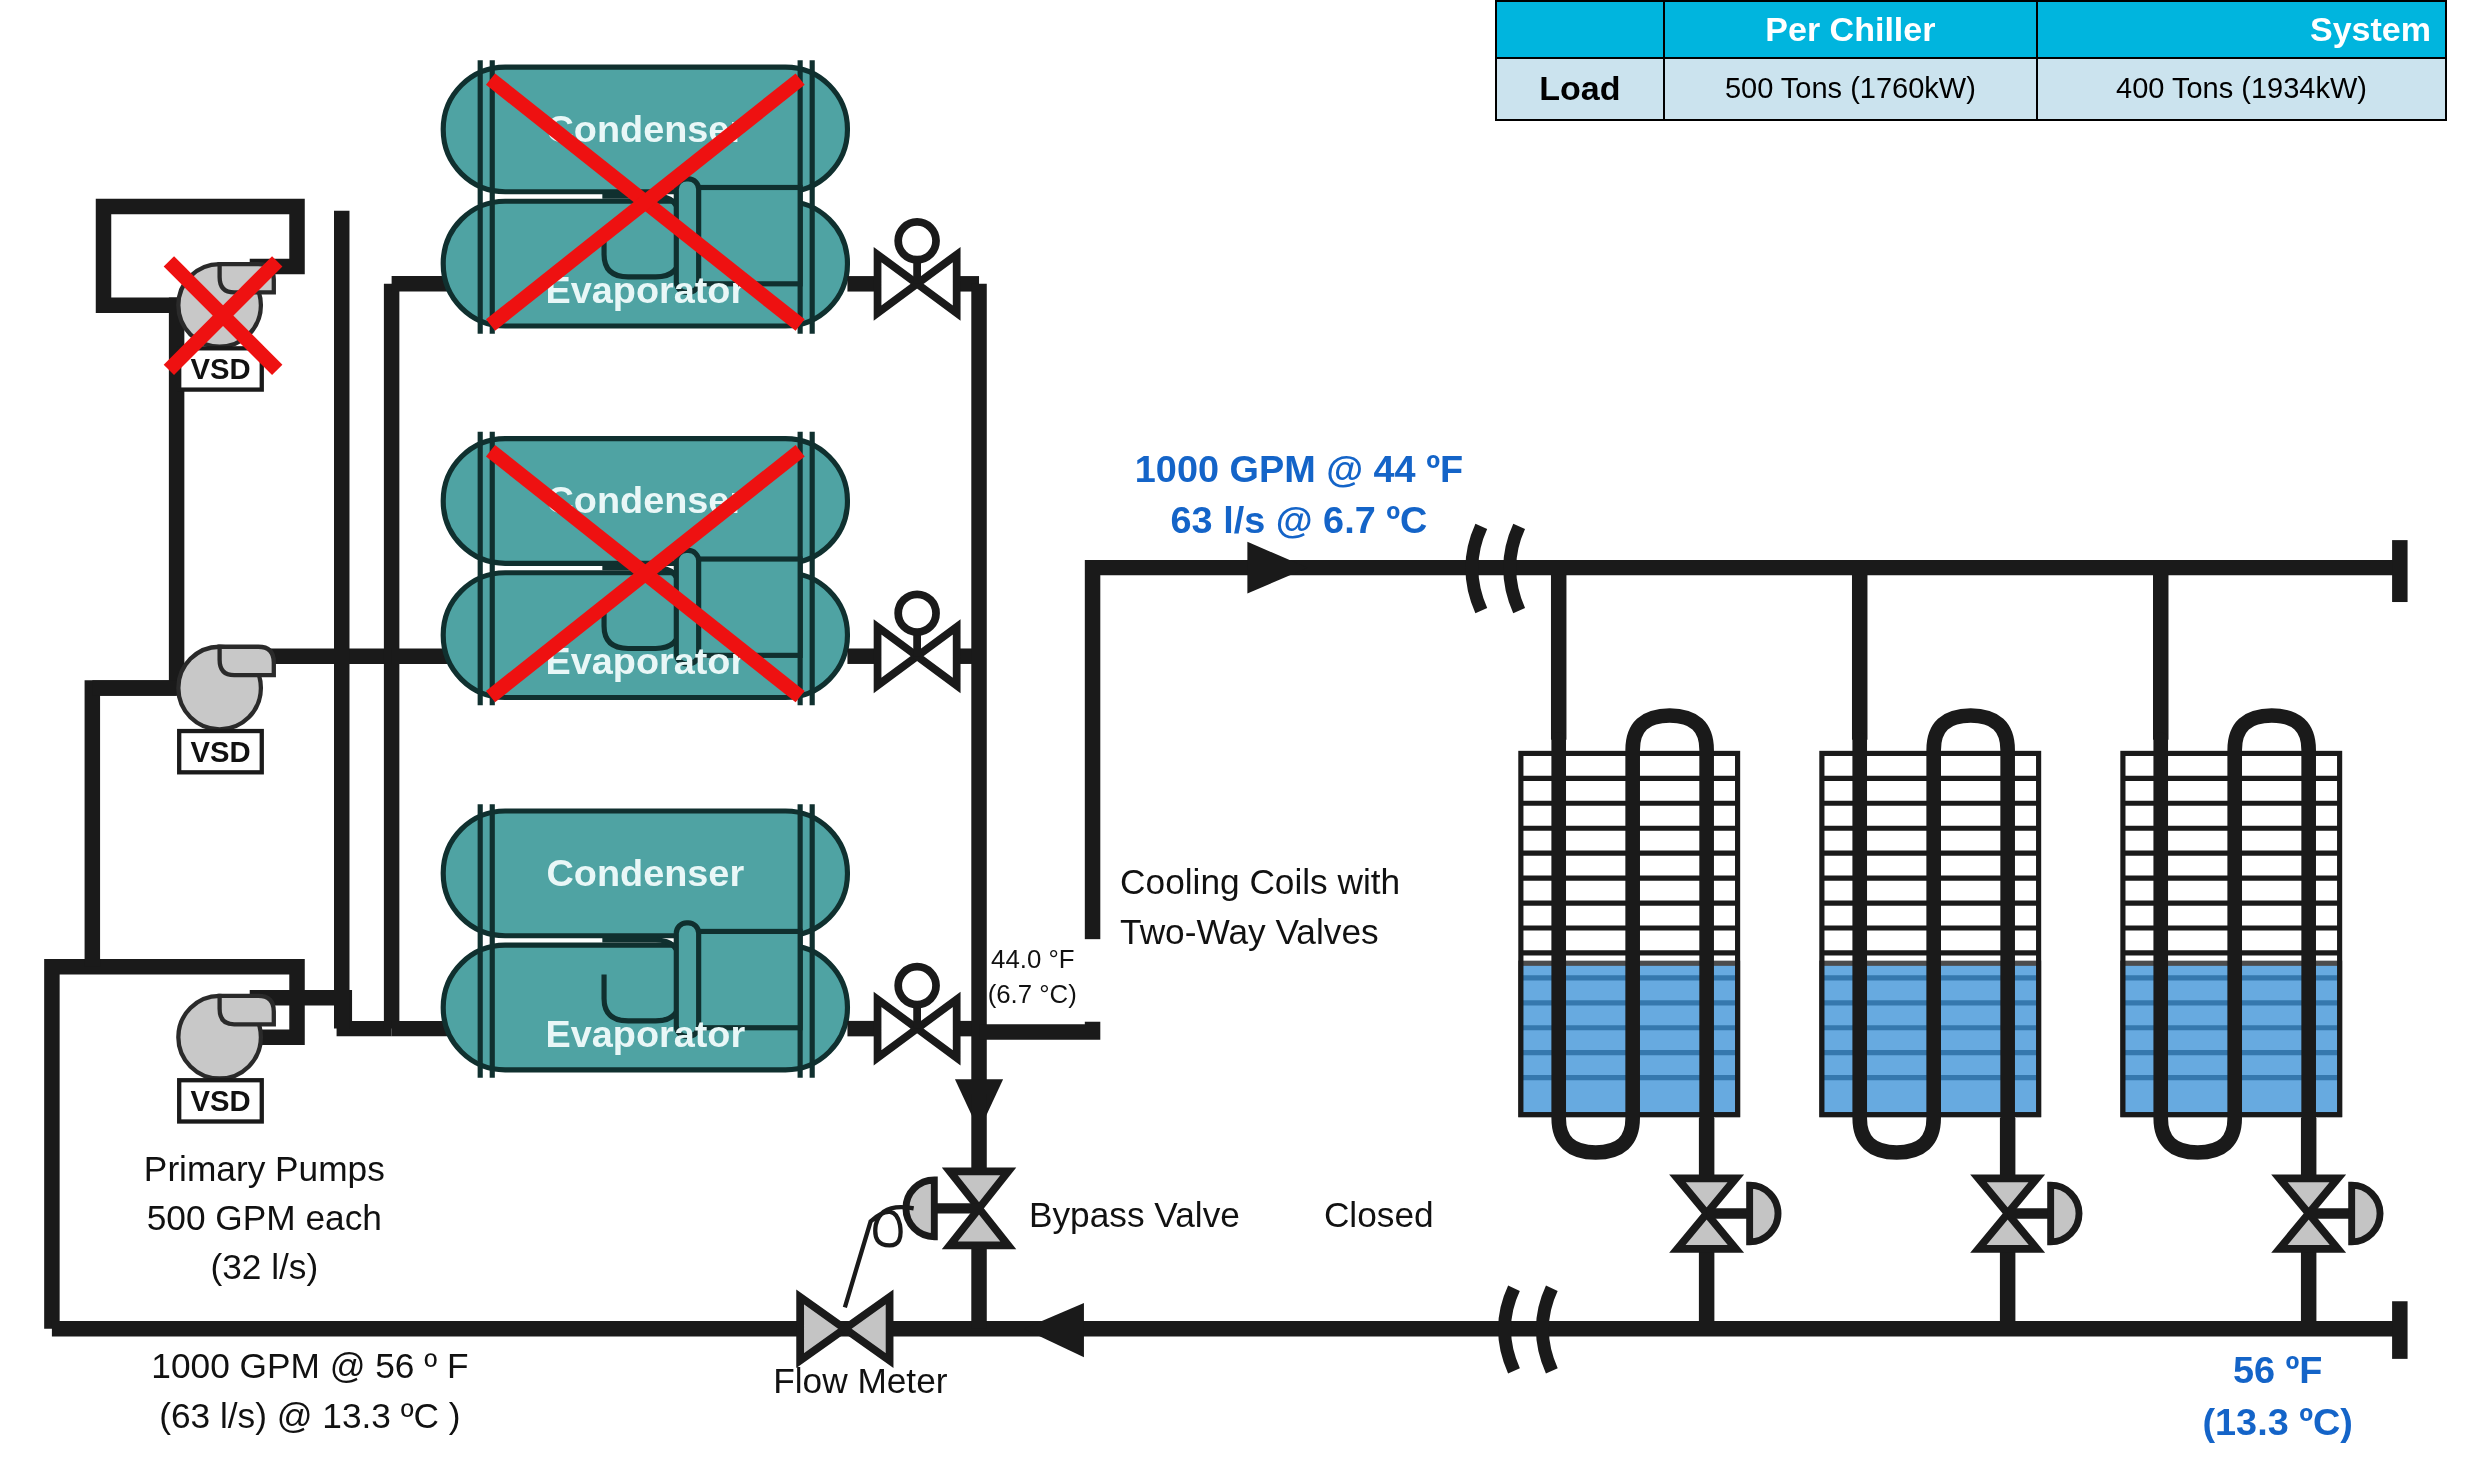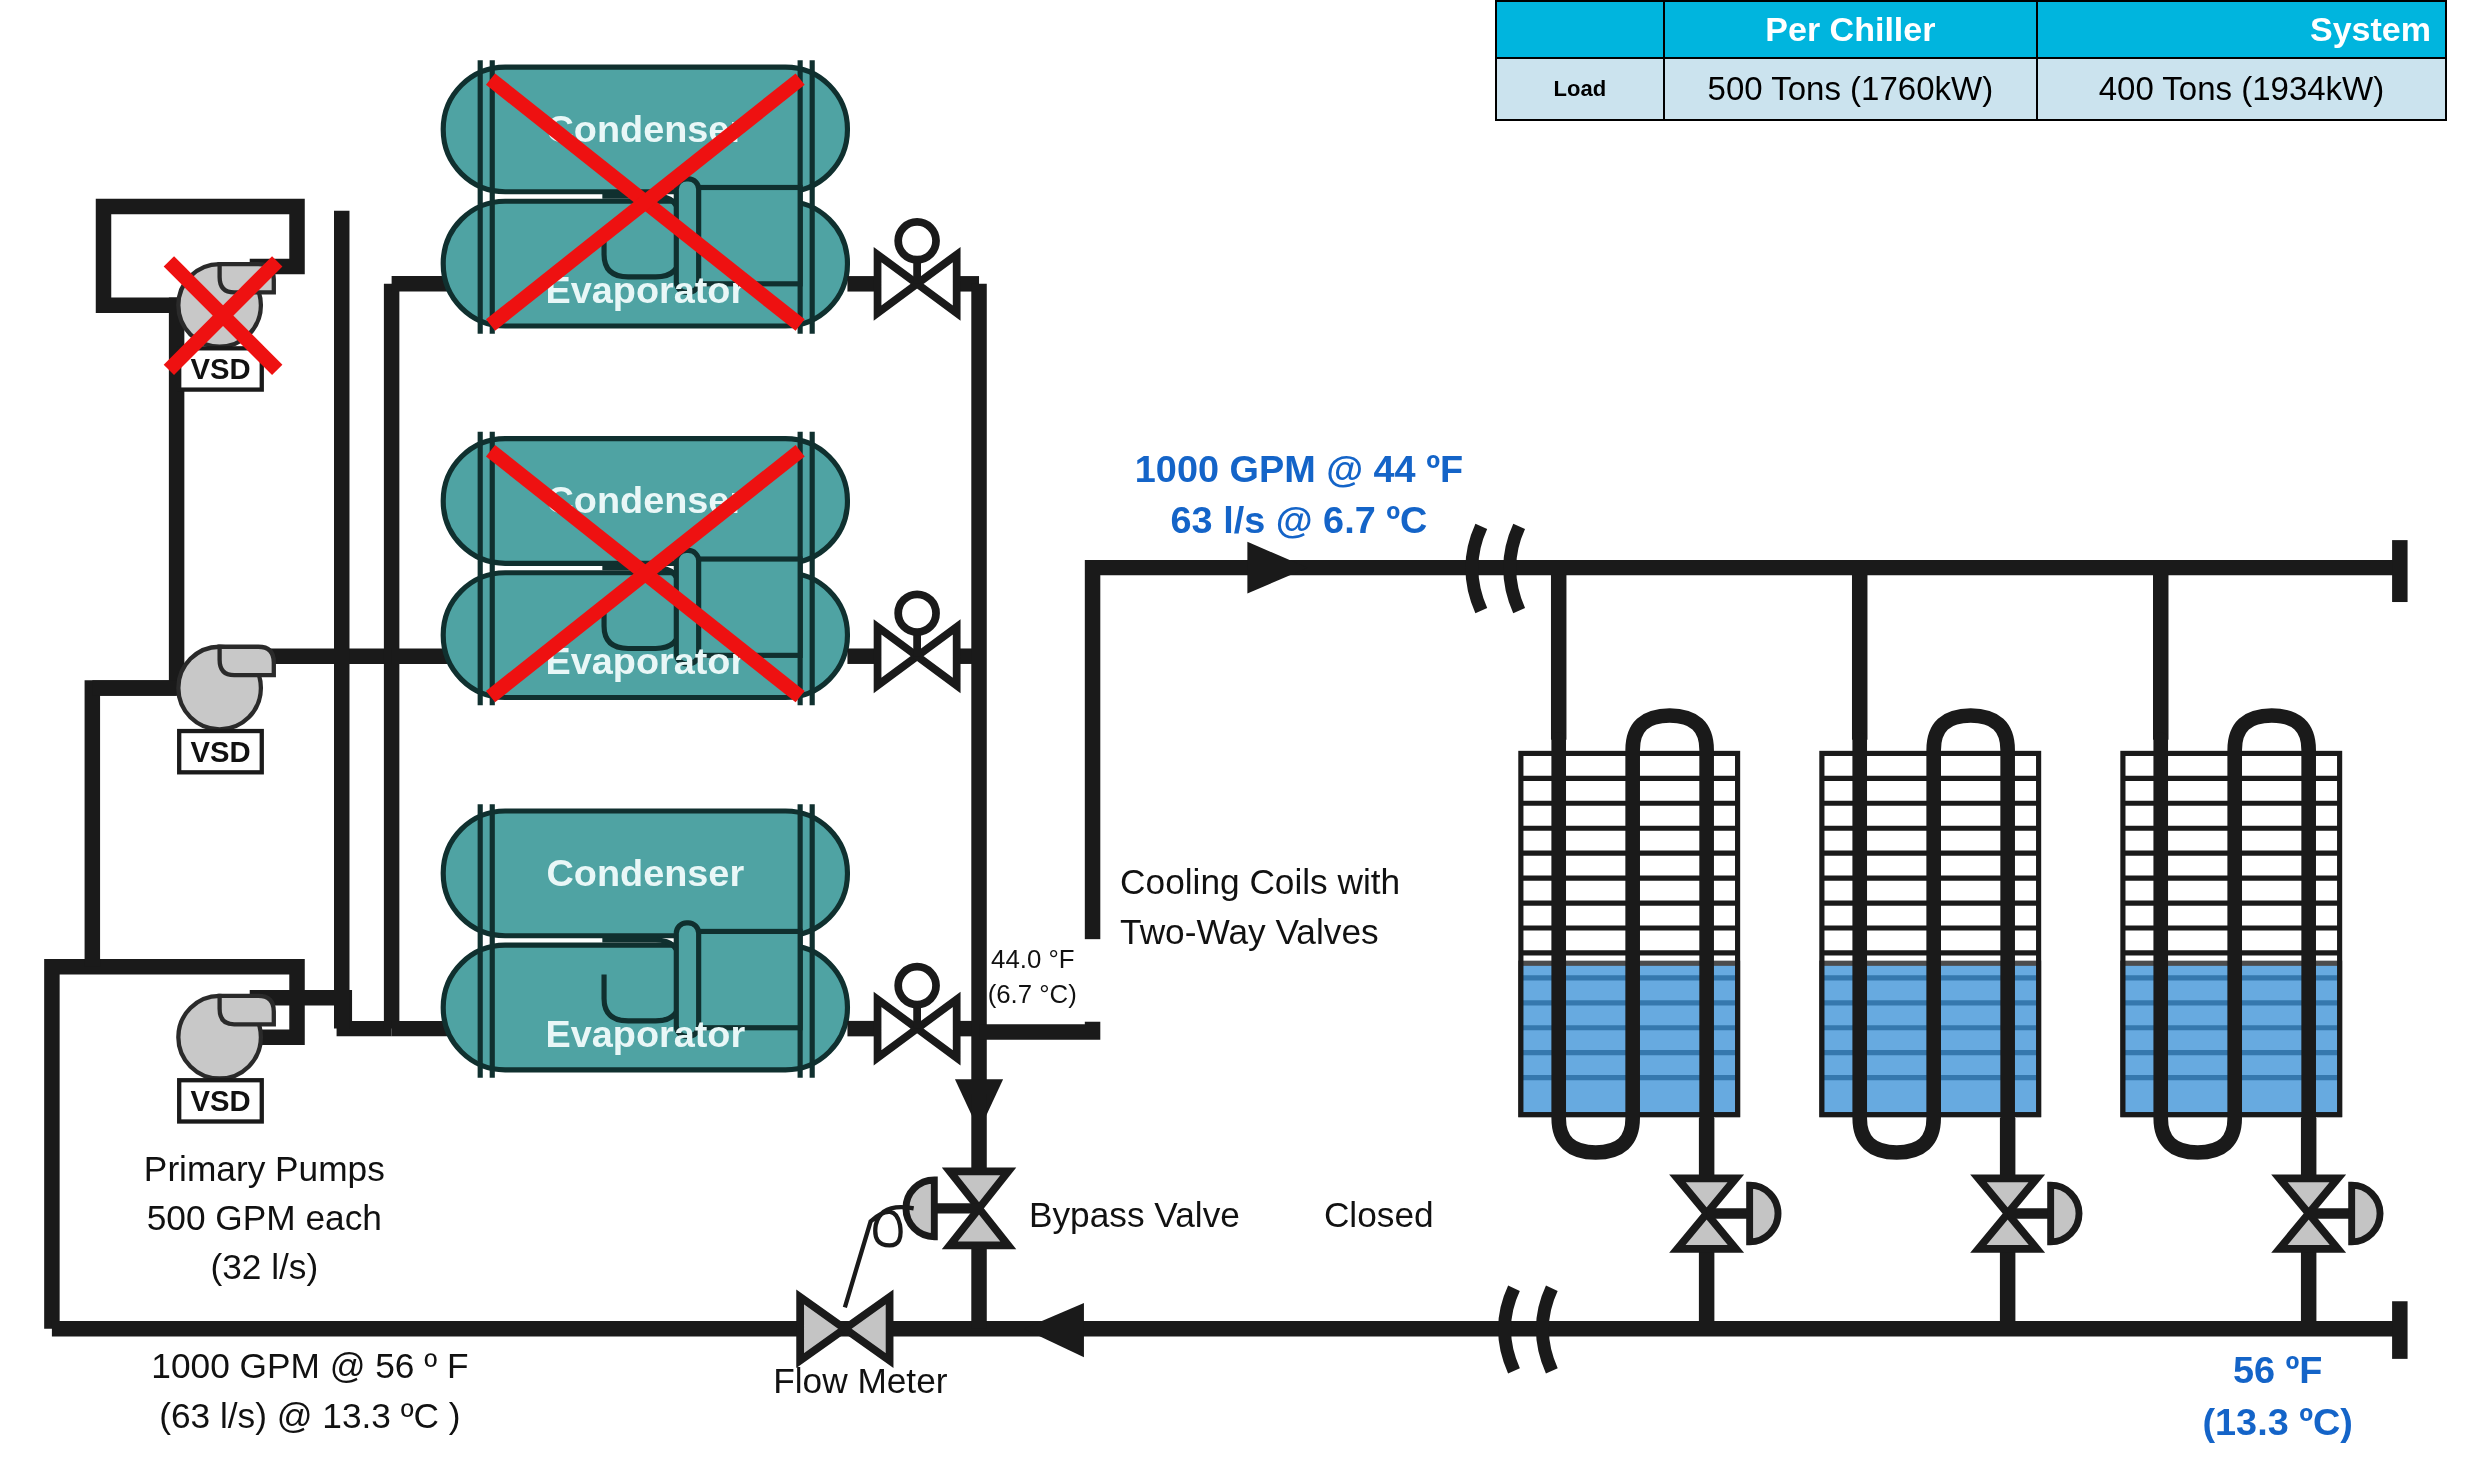--- a/index.html
+++ b/index.html
@@ -38,26 +38,26 @@
     font-weight: bold;
     height: 48px;
   }
   #load-table thead th.corner {
     background: #00b5de;
     width: 138px;
   }
   #load-table tbody td {
     background: #cbe3ee;
     color: #000000;
-    font-size: 33px;
+    font-size: 29px;
     height: 53px;
   }
   #load-table tbody td.rowhead {
     font-weight: bold;
-    font-size: 22px;
+    font-size: 34px;
   }
   #load-table thead th.per-chiller { width: 344px; }
   #load-table thead th.system { width: 379px; text-align: right; }
 
   
   #diagram {
     position: absolute;
     left: 0;
     top: 0;
     width: 2487px;

